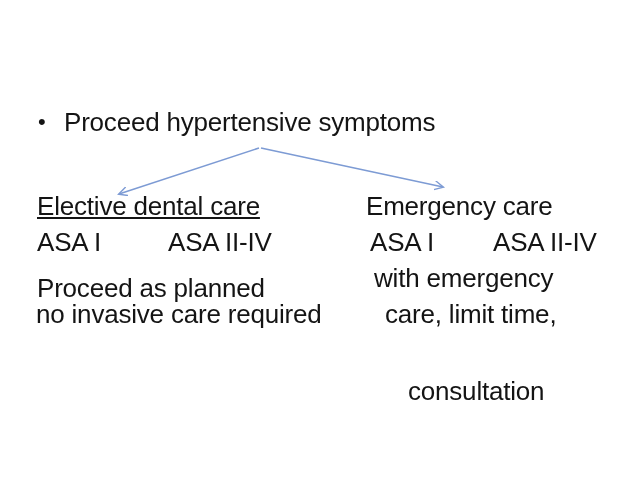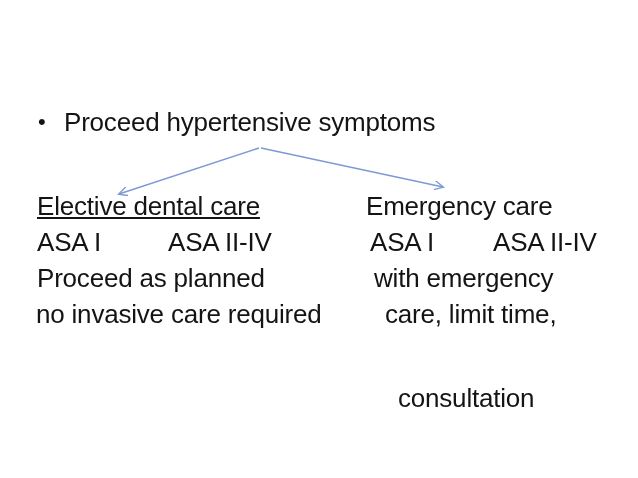--- a/index.html
+++ b/index.html
@@ -37,29 +37,29 @@
     position: absolute;
     left: 0; top: 0;
     width: 638px; height: 478px;
     pointer-events: none;
   }
   
   .l-title     { left: 37px;  top: 189px; text-decoration: underline; }
   .l-asa-row   { left: 0;     top: 225px; width: 534px; height: 34px; }
   .l-asa-1     { position: absolute; left: 37px;  top: 0; }
   .l-asa-2     { position: absolute; left: 168px; top: 0; }
-  .l-proceed   { left: 37px;  top: 261px; }
+  .l-proceed   { left: 37px;  top: 271px; }
   .l-invasive  { left: 36px;  top: 297px; }
   
   .r-title     { left: 366px; top: 189px; }
   .r-asa-1     { position: absolute; left: 370px; top: 0; }
   .r-asa-2     { position: absolute; left: 493px; top: 0; }
   .r-with      { left: 374px; top: 261px; }
   .r-care      { left: 385px; top: 297px; }
-  .r-consult   { left: 398px; top: 374px; margin-top: 7px; }
+  .r-consult   { left: 408px; top: 374px; }
   .asa-span { font-size: 26px; line-height: 34px; letter-spacing: -0.2px; white-space: pre; }
 </style>
 </head>
 <body>
 
 <div class="slide">
 
   <div class="txt bullet-line">
     <span class="bullet-marker">•</span>
     <span>Proceed hypertensive symptoms</span>

